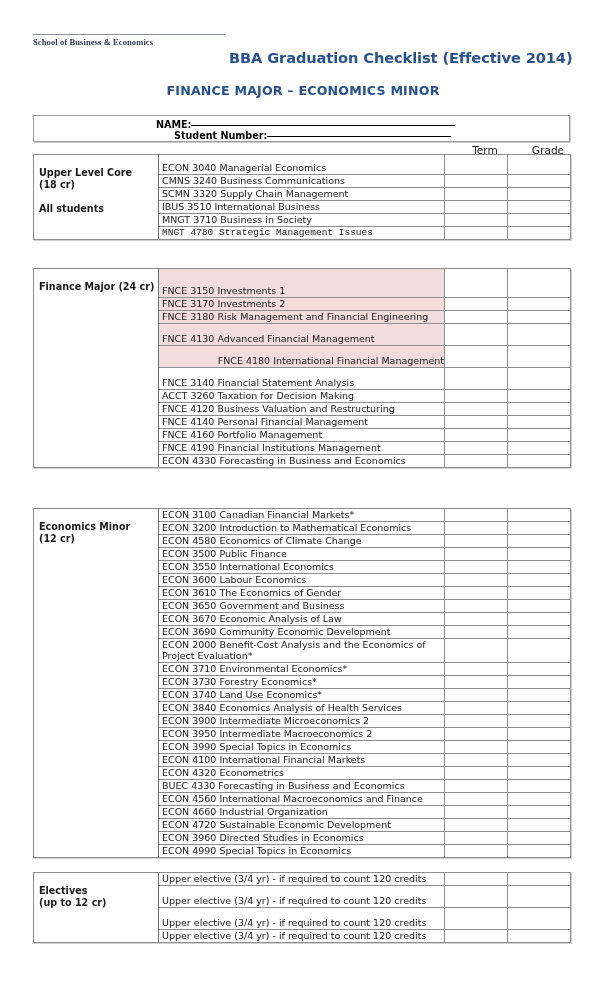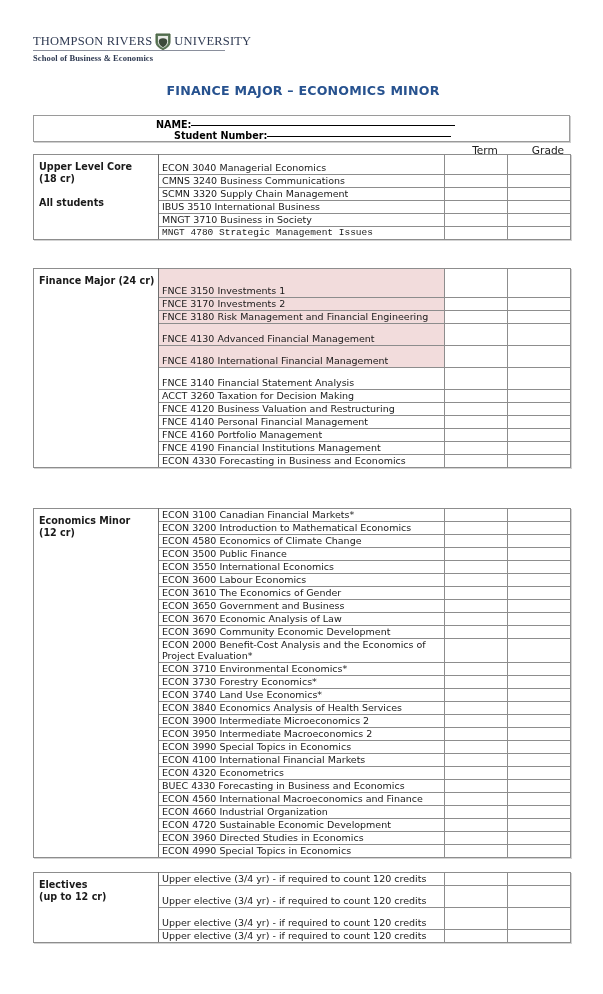--- a/index.html
+++ b/index.html
@@ -80,21 +80,21 @@
     font-size:9.5px;
     padding:0 0 1px 3px;
     vertical-align:bottom;
     line-height:11px;
     color:#1a1a1a;
   }
   .tbl td.cat {
     font-weight:700;
     font-size:9.6px;
     vertical-align:top;
-    padding:6px 2px 0 5px;
+    padding:12px 2px 0 5px;
     border-right:1.6px solid #6e6e6e;
     line-height:12px;
     white-space:pre-line;
   }
   .tbl td.term, .tbl td.grade { border-left:0.8px solid #8d8d8d; }
   .pink { background:#f2dcdc; }
 
   .c-cat   { width:125px; }
   .c-name  { width:286px; }
   .c-term  { width:63px; }
@@ -107,36 +107,25 @@
   #tbl-electives { top:872px; }
 </style>
 </head>
 <body>
 
 <div class="page">
 
   <div class="header">
 
     <div class="logo">
-      <div class="logo-top">
-        <span class="logo-word">THOMPSON RIVERS</span>
-        <span class="shield">
-          <svg width="16" height="17" viewBox="0 0 16 17">
-            <path d="M1 1 H15 V9 C15 13 11 15.5 8 16.5 C5 15.5 1 13 1 9 Z" fill="#5f7a5c" stroke="#47613f" stroke-width="1"></path>
-            <path d="M3 3 H13 V9 C13 12 10 14 8 14.8 C6 14 3 12 3 9 Z" fill="#e9ece7"></path>
-            <ellipse cx="8" cy="8.4" rx="4.2" ry="3.2" fill="#3d4a3b"></ellipse>
-            <path d="M4 10.5 C5.5 12.6 6.8 13.6 8 14.2 C9.2 13.6 10.5 12.6 12 10.5 Z" fill="#3d4a3b"></path>
-          </svg>
-        </span>
-        <span class="logo-word">UNIVERSITY</span>
-      </div>
       <div class="logo-rule"></div>
       <div class="logo-sub">School of Business &amp; Economics</div>
     </div>
 
+    <div class="doc-title">BBA Graduation Checklist (Effective 2014)</div>
   </div>
 
   <div class="sub-title">FINANCE MAJOR – ECONOMICS MINOR</div>
 
   <div class="namebox">
     <div class="namerow r1">
       <span class="lbl">NAME:</span><span class="ul"></span>
     </div>
     <div class="namerow r2">
       <span class="lbl">Student Number:</span><span class="ul"></span>
@@ -212,21 +201,21 @@
         <tr style="height: 13px;">
           <td class="pink">FNCE 3180 Risk Management and Financial Engineering</td>
           <td class="term"></td>
           <td class="grade"></td>
         </tr>
         <tr style="height: 22px;">
           <td class="pink">FNCE 4130 Advanced Financial Management</td>
           <td class="term"></td>
           <td class="grade"></td>
         </tr>
-        <tr style="height: 22px;">
+        <tr style="height: 22px; text-align: right;">
           <td class="pink">FNCE 4180 International Financial Management</td>
           <td class="term"></td>
           <td class="grade"></td>
         </tr>
         <tr style="height: 22px;">
           <td>FNCE 3140 Financial Statement Analysis</td>
           <td class="term"></td>
           <td class="grade"></td>
         </tr>
         <tr style="height: 13px;">

